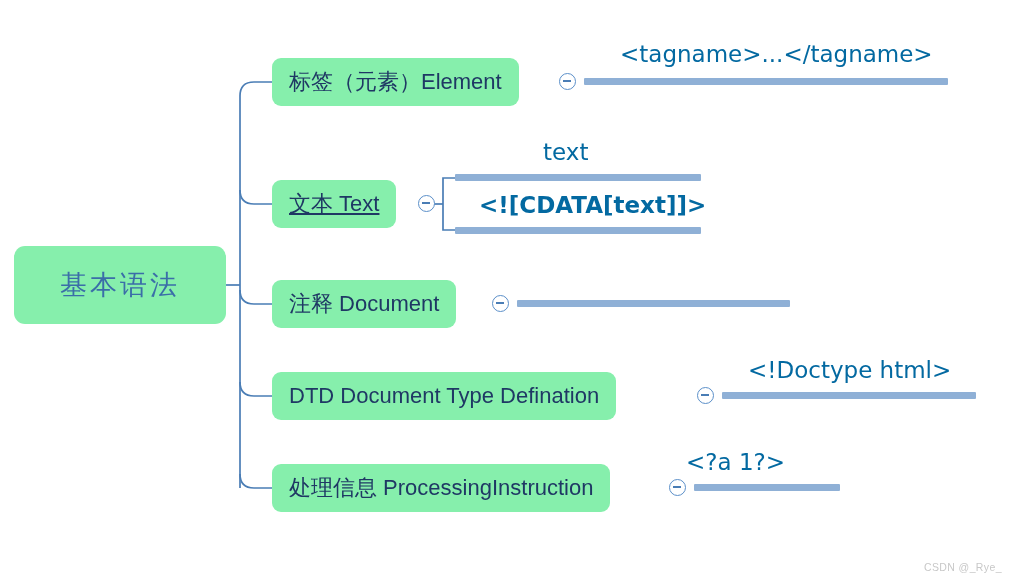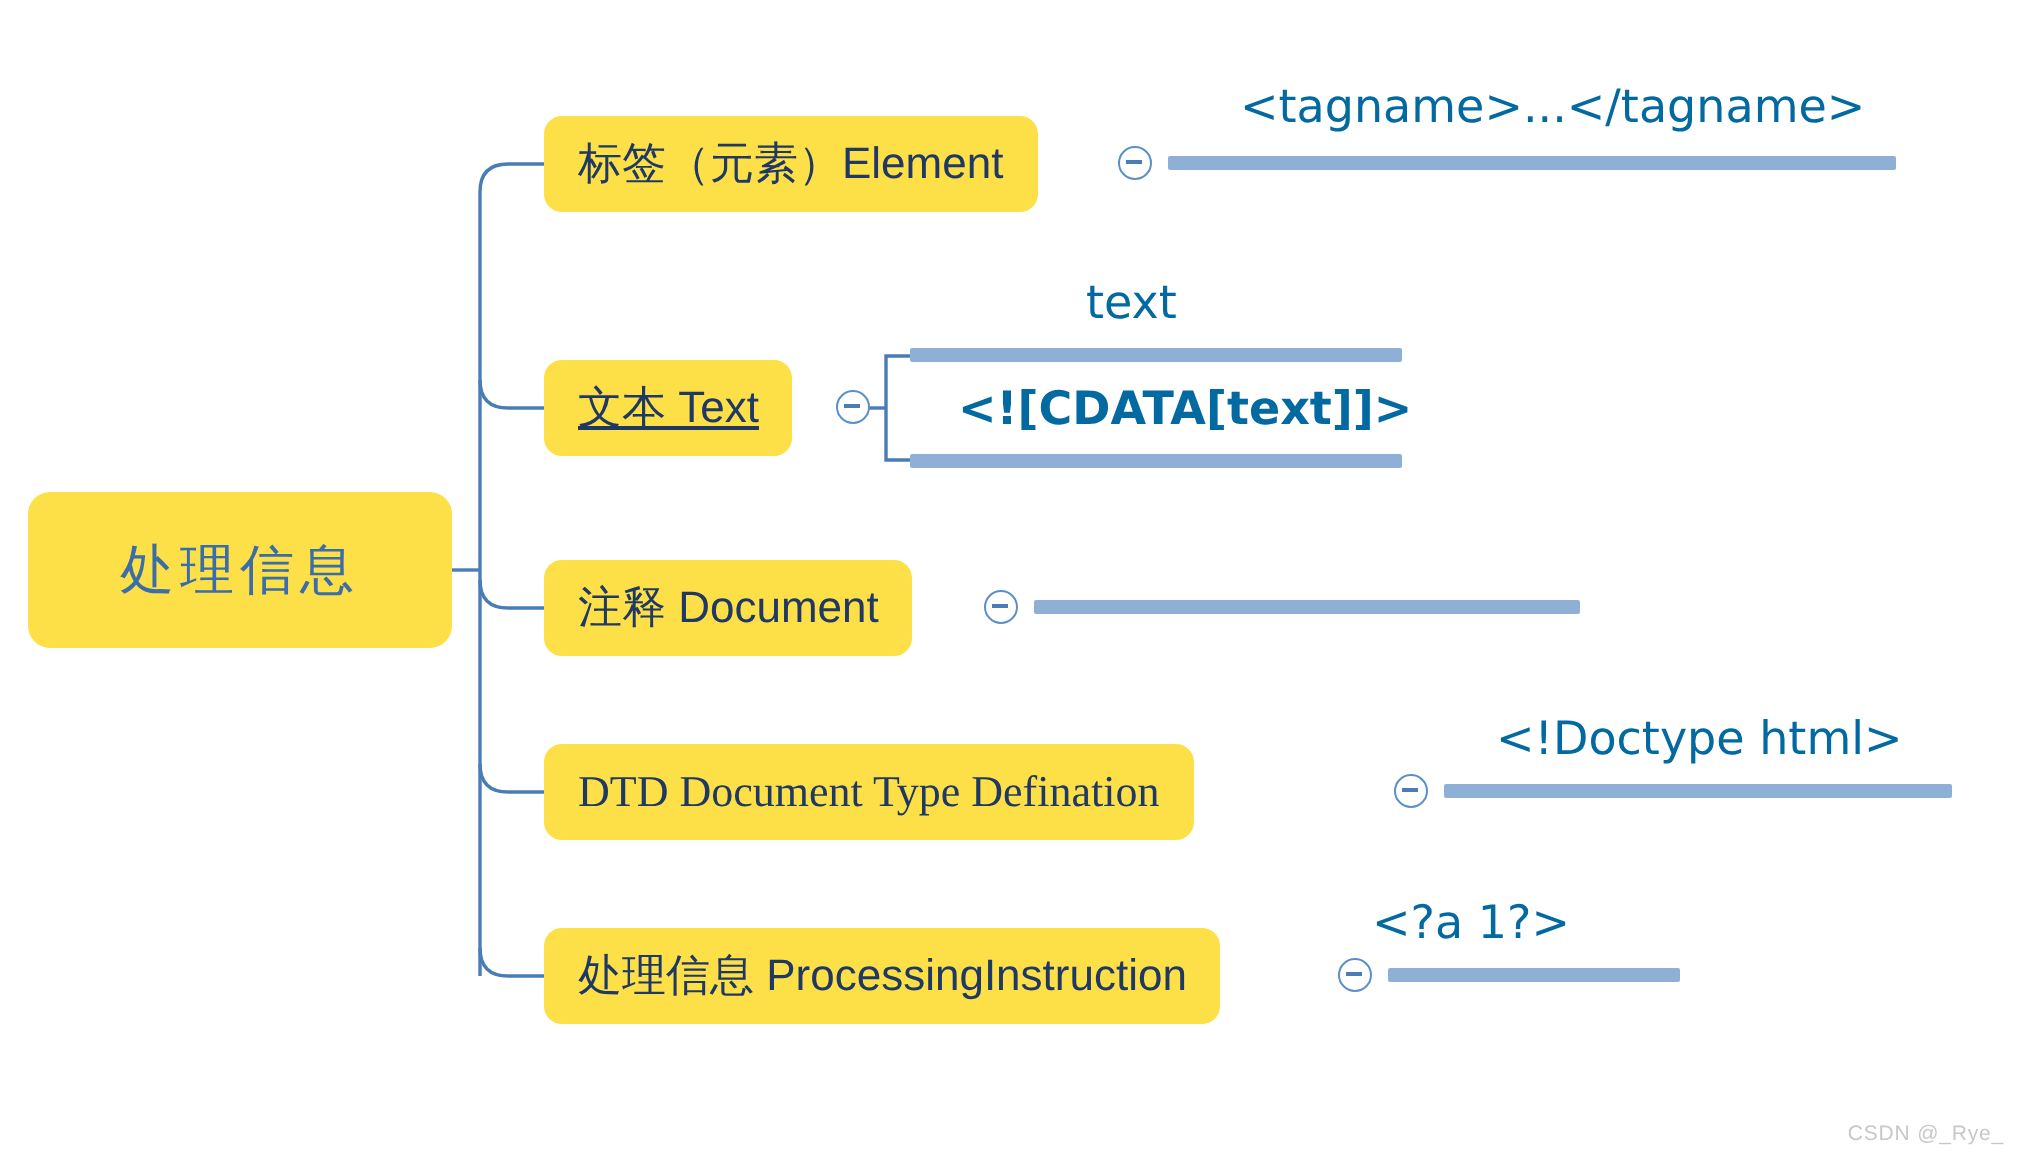--- a/index.html
+++ b/index.html
@@ -27,21 +27,21 @@
     position: absolute;
     left: 0; top: 0;
     width: 1016px;
     height: 581px;
     pointer-events: none;
   }
 
   
   .node {
     position: absolute;
-    background: #fde047;
+    background: #86efac;
     border-radius: 9px;
     display: flex;
     align-items: center;
     justify-content: center;
     box-sizing: border-box;
     color: #1f3864;
     white-space: nowrap;
   }
 
   .root-node {
@@ -57,21 +57,21 @@
 
   .branch-node {
     font-size: 22px;
     height: 48px;
     padding: 0 17px;
   }
 
   .bn-1 { left: 272px; top: 58px;  }
   .bn-2 { left: 272px; top: 180px; text-decoration: underline; }
   .bn-3 { left: 272px; top: 280px; }
-  .bn-4 { left: 272px; top: 372px; font-family: Liberation Serif, serif; }
+  .bn-4 { left: 272px; top: 372px; }
   .bn-5 { left: 272px; top: 464px; }
 
   
   .collapse-toggle {
     position: absolute;
     width: 17px;
     height: 17px;
     border: 1.4px solid #5b8fc9;
     border-radius: 50%;
     background: #ffffff;
@@ -139,21 +139,21 @@
 
     <g fill="none" stroke="#4a7db5" stroke-width="1.7">
 
       <path d="M443,204 L443,178 L455,178"></path>
       <path d="M443,204 L443,230 L455,230"></path>
       <path d="M434,204 L443,204"></path>
     </g>
   </svg>
 
   <div class="node root-node">
-    <span>处理信息</span>
+    <span>基本语法</span>
   </div>
 
   <div class="node branch-node bn-1">
     <span>标签（元素）Element</span>
   </div>
   <div class="collapse-toggle" style="left:559px; top:73px;"></div>
   <div class="leaf-bar" style="left:584px; top:78px; width:364px;"></div>
   <div class="leaf-caption" style="left:620px; top:41px;">&lt;tagname&gt;...&lt;/tagname&gt;</div>
 
   <div class="node branch-node bn-2">

